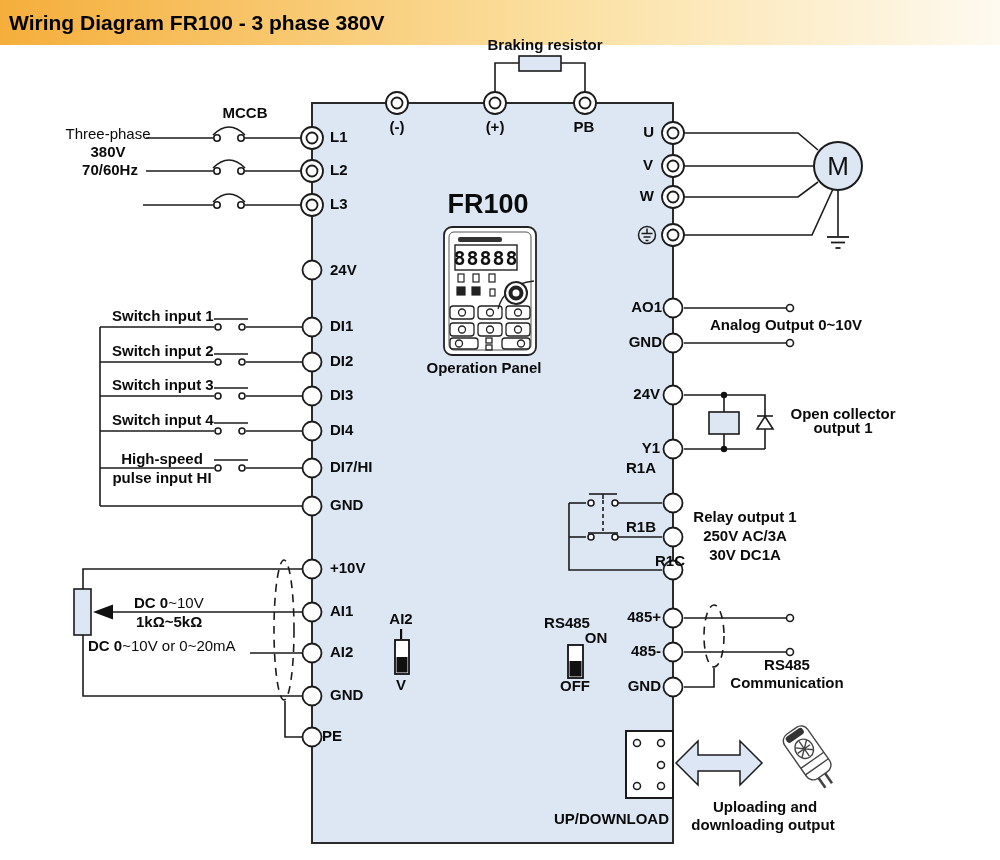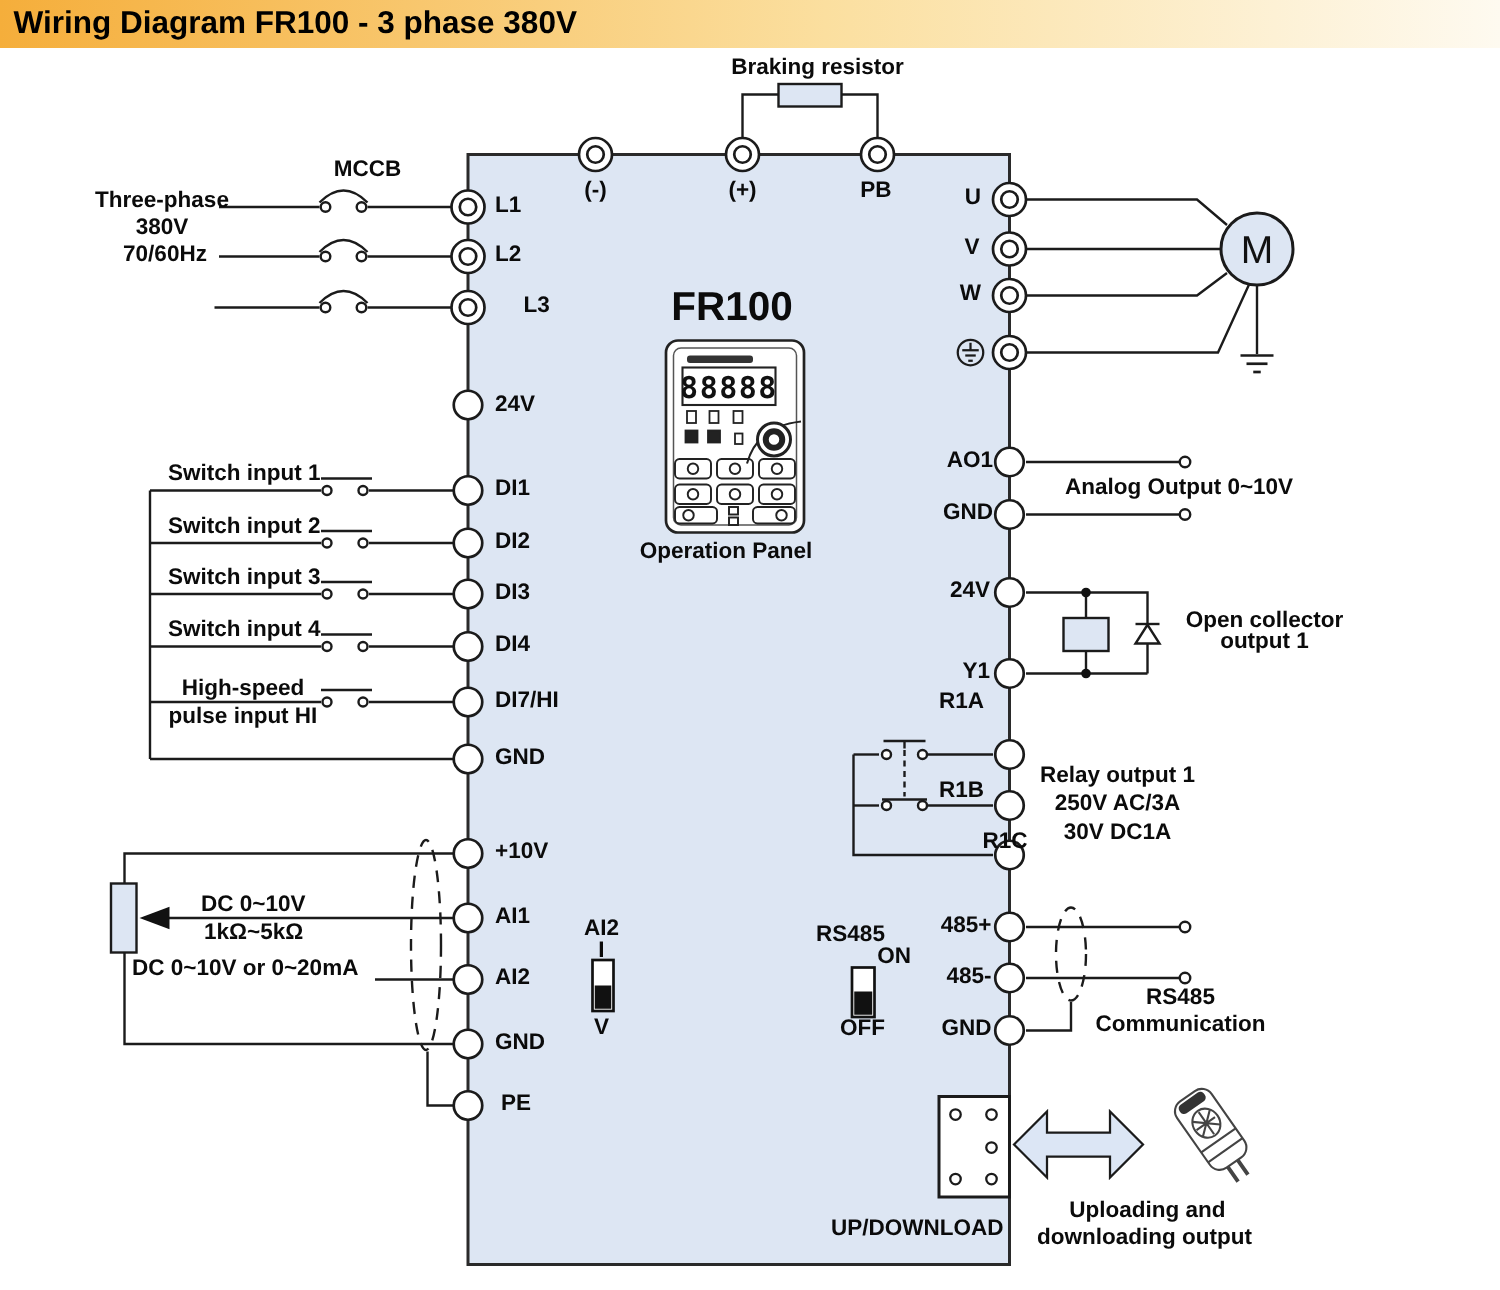--- a/index.html
+++ b/index.html
@@ -1,24 +1,24 @@
 <!DOCTYPE html>
 <html><head>
 <meta charset="utf-8">
 <style>
   html,body{margin:0;padding:0;background:#fff;}
   #stage{position:relative;width:1000px;height:860px;background:#fff;overflow:hidden;
          font-family:"Liberation Sans",sans-serif;color:#111;}
-  #titlebar{position:absolute;left:0;top:0;width:1000px;height:32px;
+  #titlebar{position:absolute;left:0;top:0;width:1000px;height:45px;
             background:linear-gradient(to right,#f5ae3b,#fbdf9f 55%,#fefaf0);
             display:flex;align-items:center;}
   #titlebar .t{font-size:21px;font-weight:bold;padding-left:9px;color:#000;}
   svg{position:absolute;left:0;top:0;}
   .lb{position:absolute;font-size:15px;font-weight:bold;white-space:nowrap;line-height:1.1;color:#0b0b0b;}
-  .rg{font-weight:bold;}
+  .rg{font-weight:normal;}
   .c{transform:translateX(-50%);text-align:right;}
   .ra{text-align:right;}
   .big{font-size:27px;}
 </style>
 </head>
 <body>
 
 <div id="stage">
 
   <div id="titlebar">
@@ -288,33 +288,33 @@
   <div class="lb c" style="left:495px;top:119px">(+)</div>
   <div class="lb c" style="left:584px;top:119px">PB</div>
 
   <div class="lb rg c" style="left:108px;top:126px">Three-phase</div>
   <div class="lb c" style="left:108px;top:144px">380V</div>
   <div class="lb c" style="left:110px;top:162px">70/60Hz</div>
   <div class="lb c" style="left:245px;top:105px">MCCB</div>
 
   <div class="lb" style="left:330px;top:129px">L1</div>
   <div class="lb" style="left:330px;top:162px">L2</div>
-  <div class="lb" style="left:349px;top:196px">L3</div>
+  <div class="lb" style="left:330px;top:196px">L3</div>
   <div class="lb" style="left:330px;top:262px">24V</div>
   <div class="lb" style="left:330px;top:318px">DI1</div>
   <div class="lb" style="left:330px;top:353px">DI2</div>
   <div class="lb" style="left:330px;top:387px">DI3</div>
   <div class="lb" style="left:330px;top:422px">DI4</div>
   <div class="lb" style="left:330px;top:459px">DI7/HI</div>
   <div class="lb" style="left:330px;top:497px">GND</div>
   <div class="lb" style="left:330px;top:560px">+10V</div>
   <div class="lb" style="left:330px;top:603px">AI1</div>
   <div class="lb" style="left:330px;top:644px">AI2</div>
   <div class="lb" style="left:330px;top:687px">GND</div>
-  <div class="lb" style="left:334px;top:728px">PE</div>
+  <div class="lb" style="left:322px;top:728px">PE</div>
 
   <div class="lb" style="left:112px;top:308px">Switch input 1</div>
   <div class="lb" style="left:112px;top:343px">Switch input 2</div>
   <div class="lb" style="left:112px;top:377px">Switch input 3</div>
   <div class="lb" style="left:112px;top:412px">Switch input 4</div>
   <div class="lb c" style="left:162px;top:451px">High-speed</div>
   <div class="lb c" style="left:162px;top:470px">pulse input HI</div>
 
   <div class="lb" style="left:134px;top:595px"><span>DC 0</span><span class="rg">~10V</span></div>
   <div class="lb" style="left:136px;top:614px">1kΩ~5kΩ</div>

